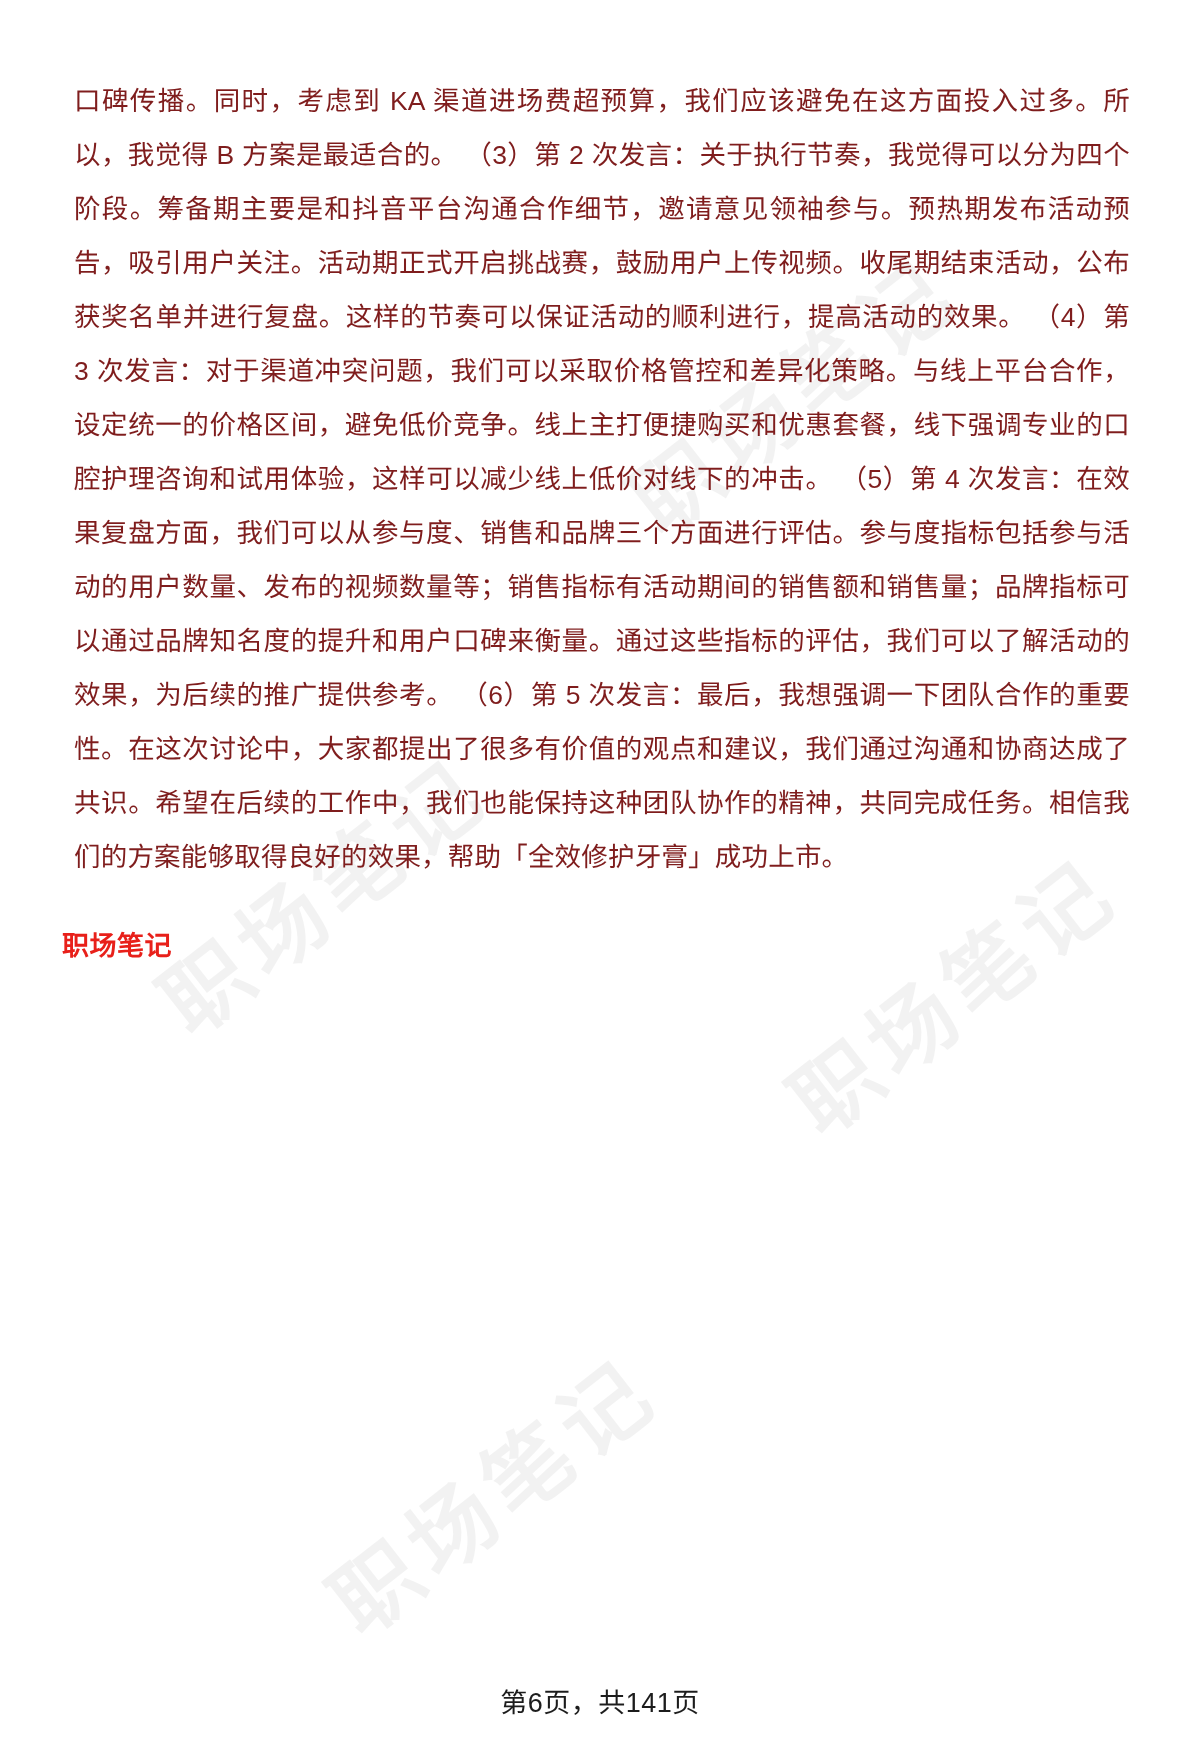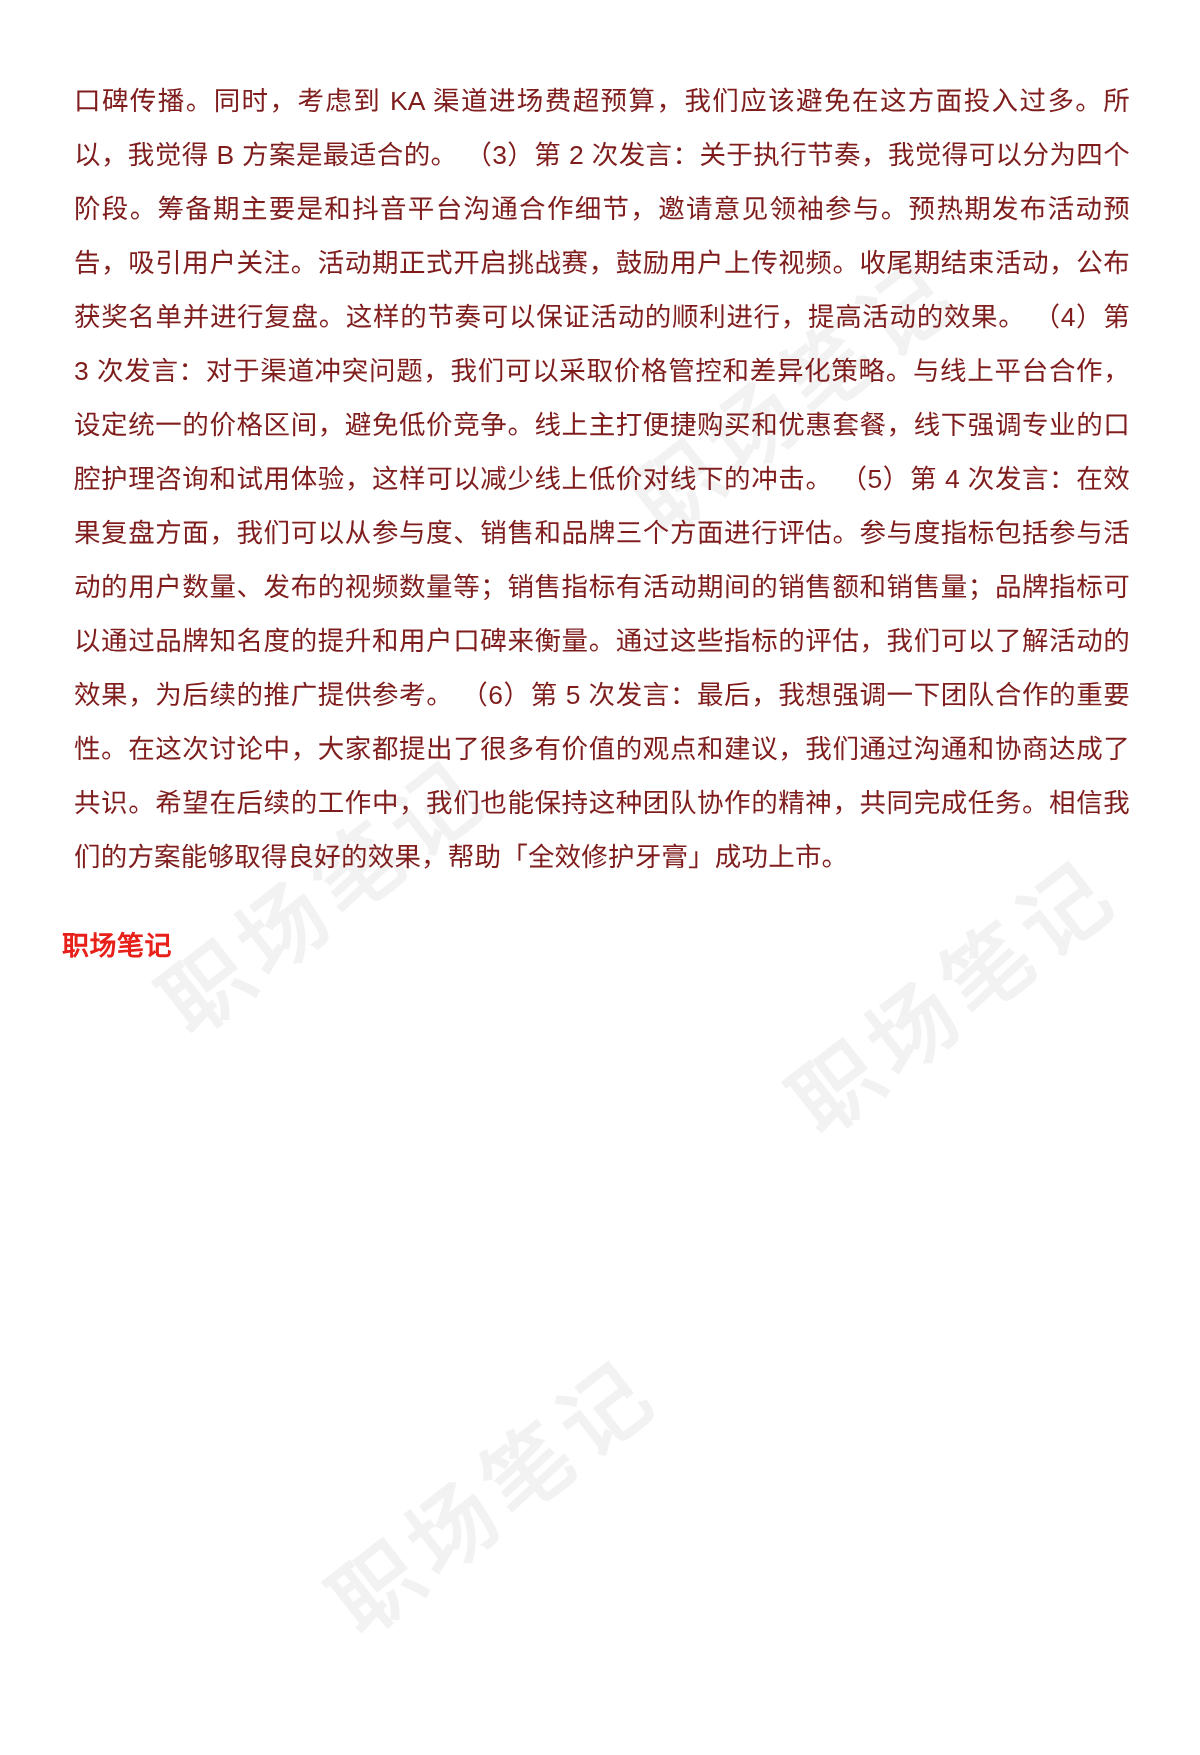--- a/index.html
+++ b/index.html
@@ -143,14 +143,15 @@
     <p class="body-paragraph gap-after-block">口碑传播。同时，考虑到 KA 渠道进场费超预算，我们应该避免在这方面投入过多。所以，我觉得 B 方案是最适合的。 （3）第 2 次发言：关于执行节奏，我觉得可以分为四个阶段。筹备期主要是和抖音平台沟通合作细节，邀请意见领袖参与。预热期发布活动预告，吸引用户关注。活动期正式开启挑战赛，鼓励用户上传视频。收尾期结束活动，公布获奖名单并进行复盘。这样的节奏可以保证活动的顺利进行，提高活动的效果。 （4）第 3 次发言：对于渠道冲突问题，我们可以采取价格管控和差异化策略。与线上平台合作，设定统一的价格区间，避免低价竞争。线上主打便捷购买和优惠套餐，线下强调专业的口腔护理咨询和试用体验，这样可以减少线上低价对线下的冲击。 （5）第 4 次发言：在效果复盘方面，我们可以从参与度、销售和品牌三个方面进行评估。参与度指标包括参与活动的用户数量、发布的视频数量等；销售指标有活动期间的销售额和销售量；品牌指标可以通过品牌知名度的提升和用户口碑来衡量。通过这些指标的评估，我们可以了解活动的效果，为后续的推广提供参考。 （6）第 5 次发言：最后，我想强调一下团队合作的重要性。在这次讨论中，大家都提出了很多有价值的观点和建议，我们通过沟通和协商达成了共识。希望在后续的工作中，我们也能保持这种团队协作的精神，共同完成任务。相信我们的方案能够取得良好的效果，帮助「全效修护牙膏」成功上市。</p>
 
     <h2 class="section-heading">职场笔记</h2>
 
 
     <div class="para-spacer"></div>
 
 
   </div>
 
+  <div id="page-footer">第6页，共141页</div>
 
 </div>
 
 </body></html>

